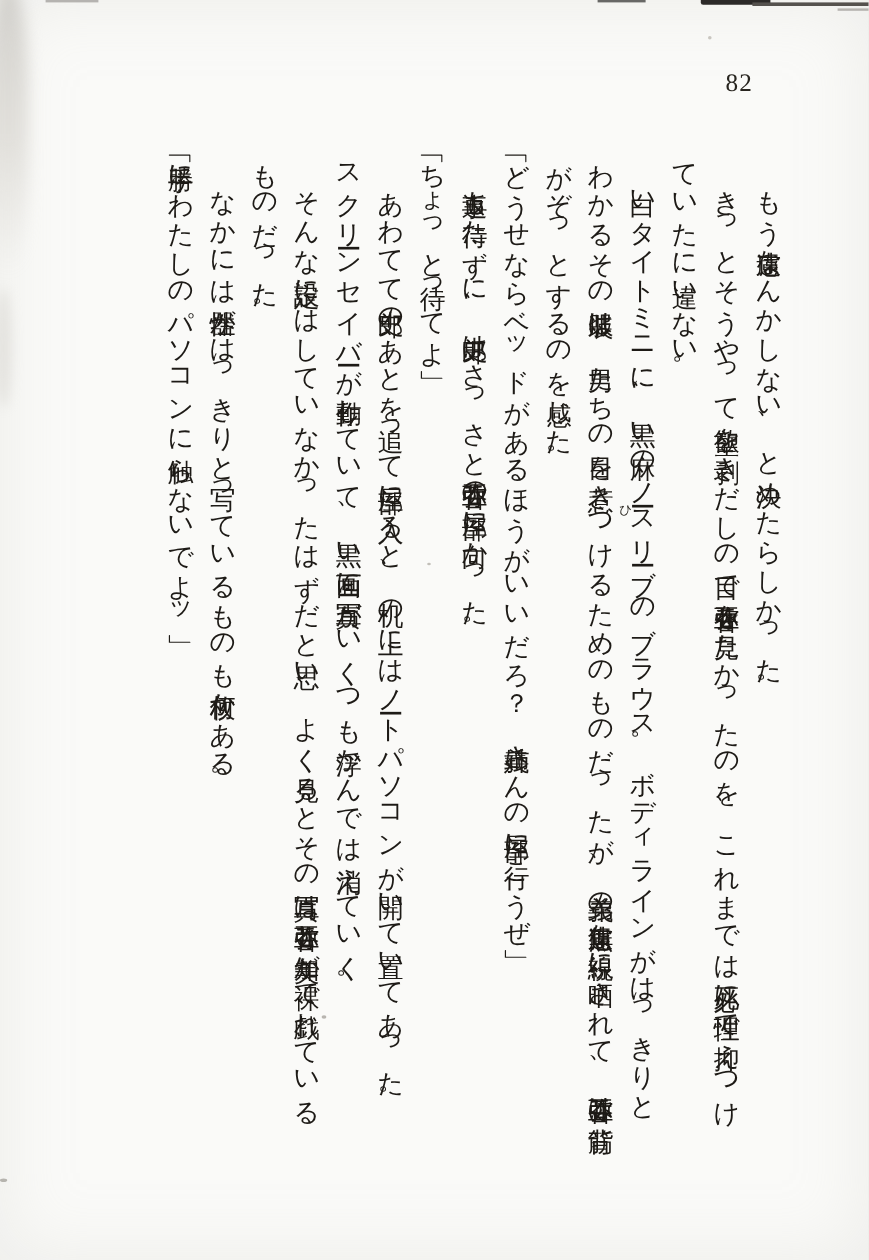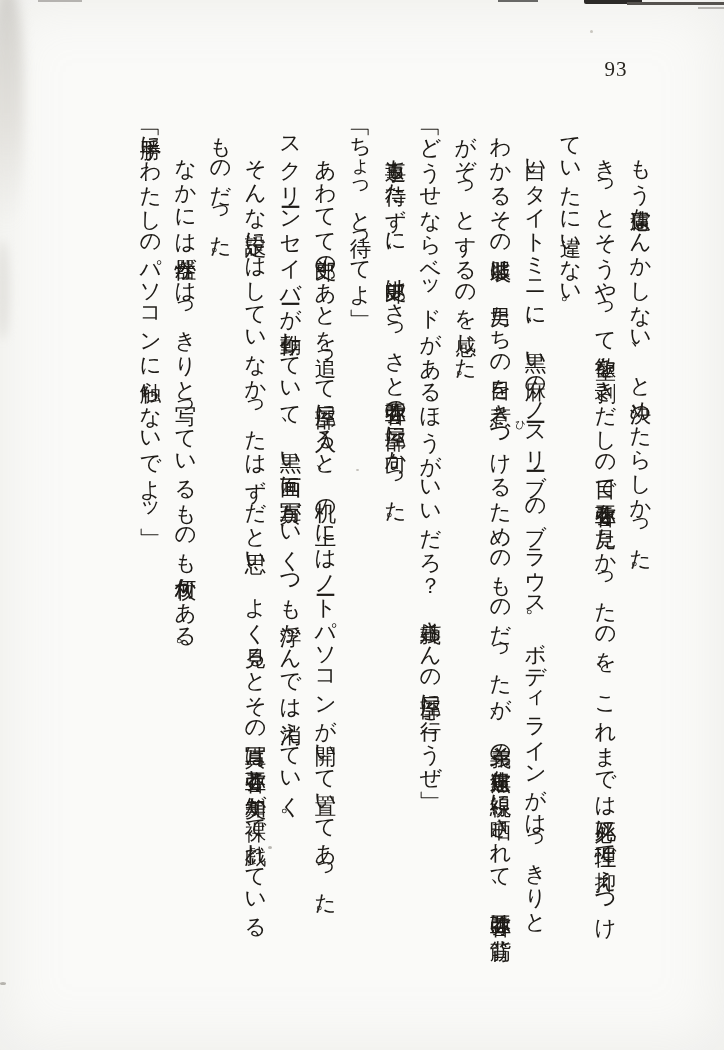--- a/index.html
+++ b/index.html
@@ -81,21 +81,21 @@
   <div class="artifact edge-top-c"></div>
   <div class="artifact edge-top-d"></div>
   <div class="artifact edge-top-e"></div>
   <div class="artifact smudge-left-a"></div>
   <div class="artifact smudge-left-b"></div>
   <div class="artifact speck-a"></div>
   <div class="artifact speck-b"></div>
   <div class="artifact speck-c"></div>
   <div class="artifact speck-d"></div>
 
-  <div class="page-number">93</div>
+  <div class="page-number">82</div>
 
   <div class="text-block">
       <p class="para indent">もう遠慮なんかしない、と決めたらしかった。</p>
       <p class="para indent">きっとそうやって欲望を剥きだしの目で亜弥香を見たかったのを、これまでは必死に理性で抑えつけていたに違いない。</p>
       <p class="para indent">白いタイトミニに、黒い麻のノースリーブのブラウス。ボディラインがはっきりとわかるその服装は、男たちの目を<span class="furi-host">惹<span class="furi">ひ</span></span>きつけるためのものだったが、義弟の無遠慮な視線に晒されて、亜弥香は背筋がぞっとするのを感じた。</p>
       <p class="para">「どうせならベッドがあるほうがいいだろ？　義姉さんの部屋に行こうぜ」</p>
       <p class="para indent">返事も待たずに、史郎はさっさと亜弥香の部屋に向かった。</p>
       <p class="para">「ちょっと待ってよ」</p>
       <p class="para indent">あわてて史郎のあとを追って部屋に入ると、机の上にはノートパソコンが開いて置いてあった。スクリーンセイバーが作動していて、黒い画面に写真がいくつも浮かんでは消えていく。</p>
       <p class="para indent">そんな設定にはしていなかったはずだと思い、よく見るとその写真は亜弥香と知美が裸で戯れているものだった。</p>

